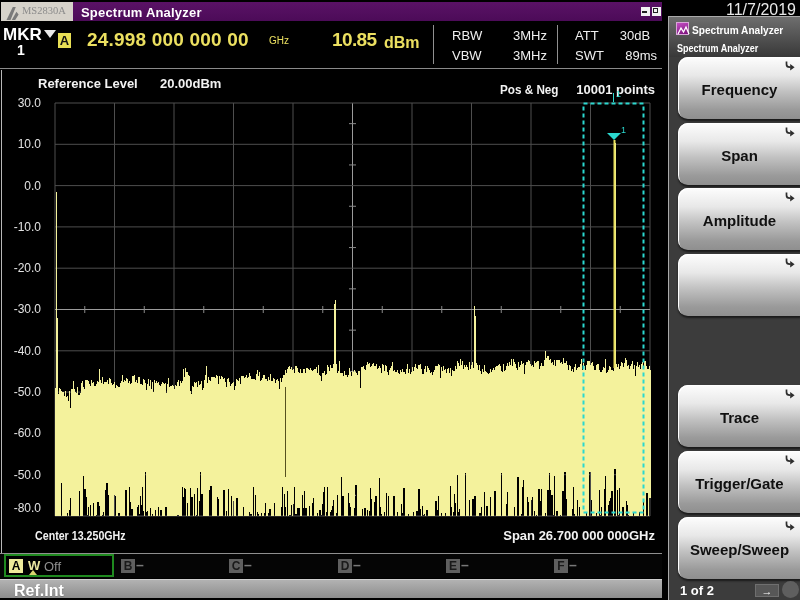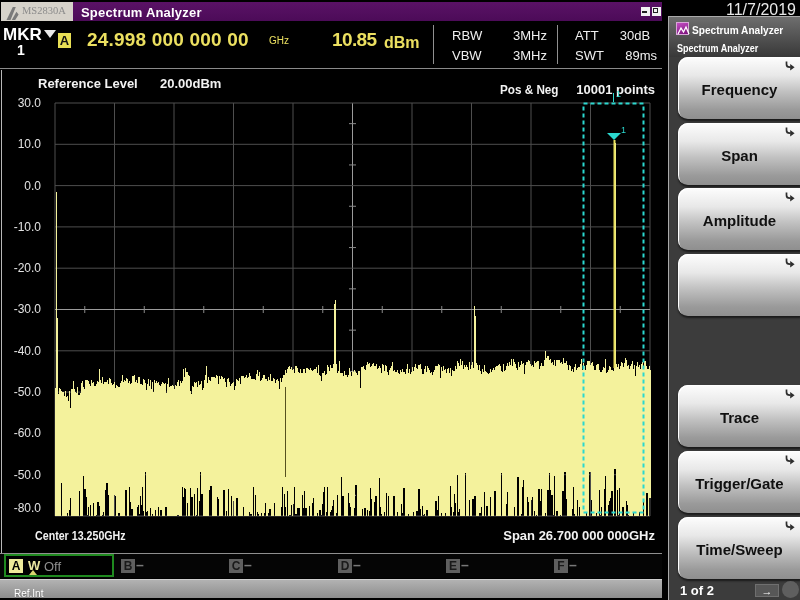--- a/index.html
+++ b/index.html
@@ -37,21 +37,21 @@
 #tabbar{position:absolute;left:0;top:553px;width:662px;height:25px;background:#050505;border-top:1px solid #8f8f8f}
 #atab{position:absolute;left:4px;top:0px;width:110px;height:23px;border:2px solid #1f8a1f;background:#000}
 #aab{position:absolute;left:3px;top:3px;width:14px;height:14px;background:#eeeb9a;color:#000;font-weight:bold;font-size:12px;text-align:center;line-height:15px}
 #aw{position:absolute;left:22px;top:2px;color:#e9e5a0;font-weight:bold;font-size:13px}
 #awt{position:absolute;left:23px;top:14px;width:0;height:0;border-left:4px solid transparent;border-right:4px solid transparent;border-bottom:5px solid #d8d470}
 #aoff{position:absolute;left:38px;top:3px;color:#8f8f8f;font-size:13px}
 .tbadge{position:absolute;top:5px;width:14px;height:14px;background:#5f5f5f;color:#1a1a1a;font-weight:bold;font-size:12px;text-align:center;line-height:14px}
 .tdash{position:absolute;top:3px;color:#787878;font-size:14px;font-weight:bold}
 
 #status{position:absolute;left:0;top:579px;width:662px;height:19px;background:linear-gradient(#b2b2b2,#8d8d8d);border-top:1px solid #cfcfcf}
-#status span{position:absolute;left:14px;top:8px;color:#fff;font-weight:normal;font-size:10px;text-shadow:0 1px 1px #777}
+#status span{position:absolute;left:14px;top:2px;color:#fff;font-weight:bold;font-size:16px;text-shadow:0 1px 1px #777}
 
 #panel{position:absolute;left:668px;top:16px;width:132px;height:584px;background:#3c3c3c;border-left:1px solid #aaa;border-top:1px solid #aaa}
 #phead{position:absolute;left:0;top:0;width:131px;height:40px;background:linear-gradient(#6e6e6e,#383838)}
 #picon{position:absolute;left:7px;top:5px;width:13px;height:13px;background:linear-gradient(160deg,#c34ec3,#7c127c);border:1px solid #d9a6d9}
 #ph1{position:absolute;left:23px;top:7px;font-size:11px;font-weight:bold;color:#fff;white-space:nowrap;transform:scaleX(0.92);transform-origin:left center}
 #ph2{position:absolute;left:8px;top:25px;font-size:11px;font-weight:bold;color:#fff;white-space:nowrap;transform:scaleX(0.82);transform-origin:left center}
 .btn{position:absolute;left:9px;width:123px;height:62px;border-radius:10px 0 0 10px;background:linear-gradient(#fdfdfd 0%,#e8e8e8 30%,#c2c2c2 55%,#9a9a9a 85%,#8f8f8f 100%);box-shadow:inset 1px 1px 0 #fff, 0 2px 2px #1a1a1a}
 .blab{position:absolute;left:0;top:24px;width:100%;text-align:center;font-size:15px;font-weight:bold;color:#101010}
 .barrow{position:absolute;right:6px;top:4px;width:10px;height:10px}
 #pof{position:absolute;left:11px;top:566px;font-size:13px;font-weight:bold;color:#fff}
@@ -234,21 +234,21 @@
         </svg>
       </div>
       <div class="btn" style="top:434px">
         <span class="blab">Trigger/Gate</span>
         <svg class="barrow" viewBox="0 0 10 10">
           <path d="M1.5 0.5 V3.2 Q1.5 6.2 4.8 6.2 L5.6 6.2" stroke="#2e2e2e" stroke-width="1.7" fill="none"></path>
           <path d="M5.2 2.9 L9.6 6.2 L5.2 9.6 Z" fill="#2e2e2e"></path>
         </svg>
       </div>
       <div class="btn" style="top:500px">
-        <span class="blab">Time/Sweep</span>
+        <span class="blab">Sweep/Sweep</span>
         <svg class="barrow" viewBox="0 0 10 10">
           <path d="M1.5 0.5 V3.2 Q1.5 6.2 4.8 6.2 L5.6 6.2" stroke="#2e2e2e" stroke-width="1.7" fill="none"></path>
           <path d="M5.2 2.9 L9.6 6.2 L5.2 9.6 Z" fill="#2e2e2e"></path>
         </svg>
       </div>
     <div id="pof">1 of 2</div>
     <div id="pbtn">→</div>
     <div id="pcirc"></div>
   </div>
 </div>

